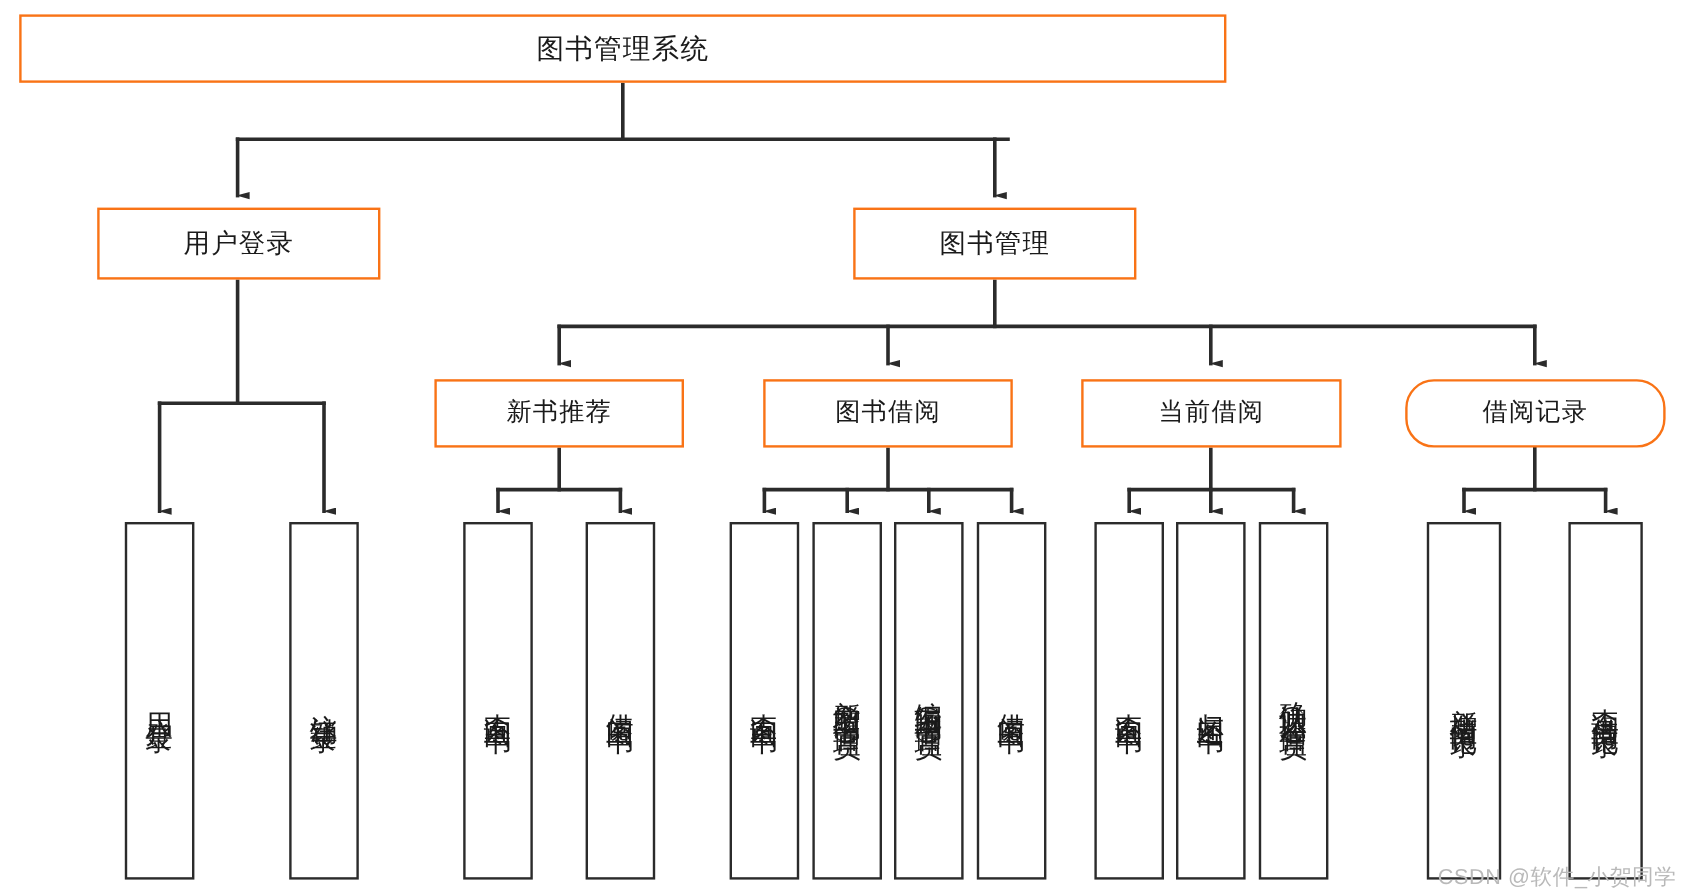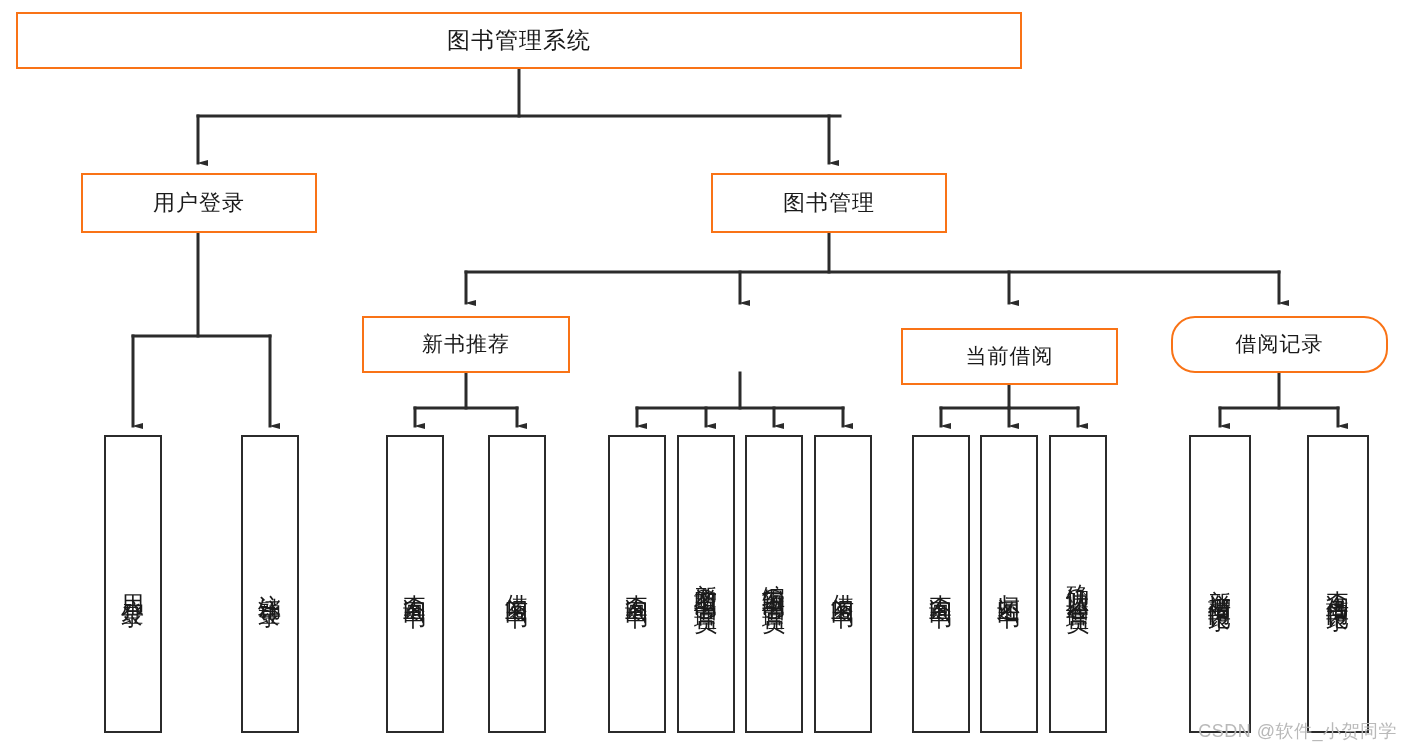--- a/index.html
+++ b/index.html
@@ -126,21 +126,24 @@
   <div class="node lvl2" style="left:81px;top:173px;width:236px;height:60px;">
     <span class="lbl">用户登录</span>
   </div>
   <div class="node lvl3" style="left:362px;top:316px;width:208px;height:57px;">
     <span class="lbl">新书推荐</span>
   </div>
 
   <div class="node lvl2" style="left:711px;top:173px;width:236px;height:60px;">
     <span class="lbl">图书管理</span>
   </div>
-  <div class="node lvl3" style="left:901px;top:316px;width:217px;height:57px;margin-top:12px;">
+  <div class="node lvl3" style="left:636px;top:316px;width:208px;height:57px;">
+    <span class="lbl">图书借阅</span>
+  </div>
+  <div class="node lvl3" style="left:901px;top:316px;width:217px;height:57px;">
     <span class="lbl">当前借阅</span>
   </div>
   <div class="node lvl3" style="left:1171px;top:316px;width:217px;height:57px;border-radius:24px;">
     <span class="lbl">借阅记录</span>
   </div>
 
   <div class="leaf" style="left:104px;top:435px;width:58px;height:298px;">
     <span class="vlbl">用户登录</span>
   </div>
   <div class="leaf" style="left:241px;top:435px;width:58px;height:298px;">

